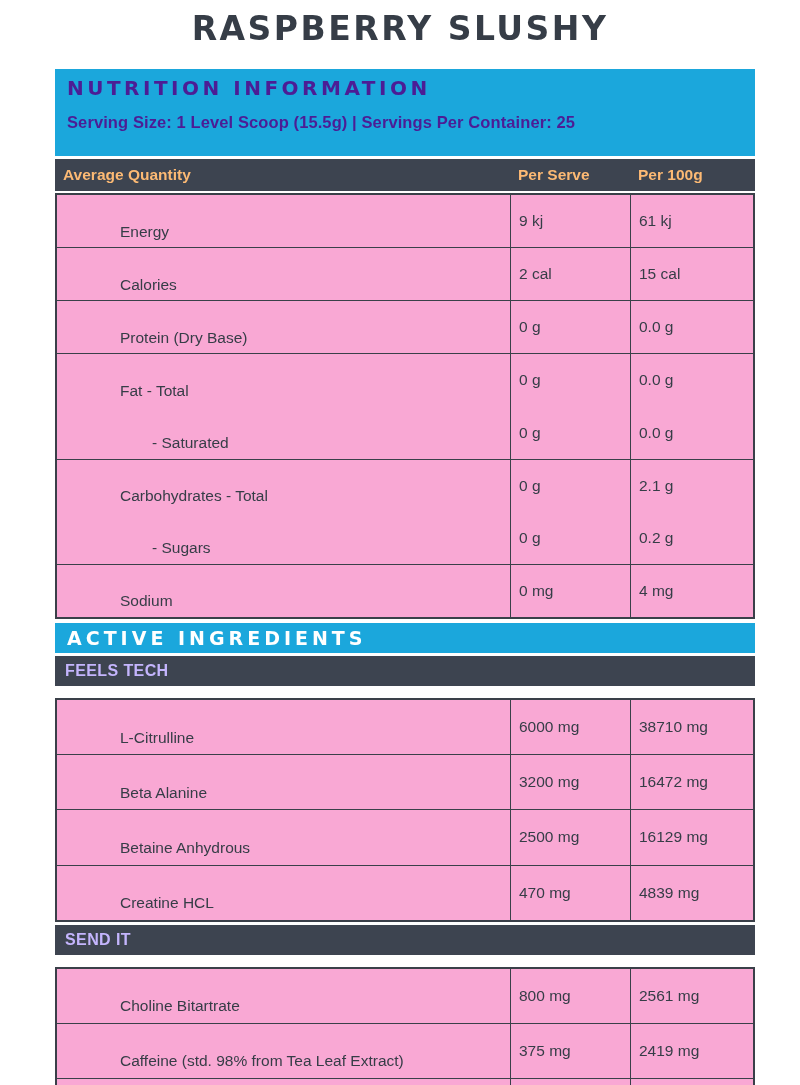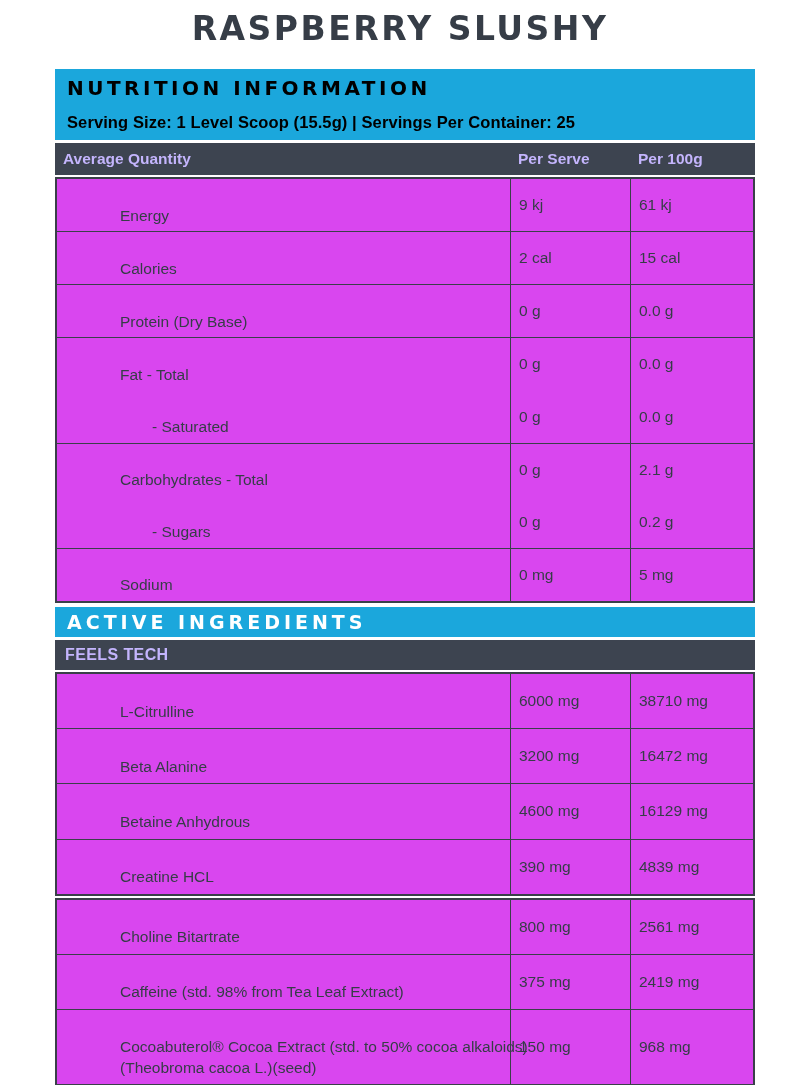--- a/index.html
+++ b/index.html
@@ -25,49 +25,49 @@
     margin-top: 9px;
     font-family: "DejaVu Sans", "Liberation Sans", sans-serif;
   }
   .label {
     width: 700px;
     margin: 21px 0 0 55px;
     color: var(--text);
   }
   .cyan-header {
     background: var(--accent);
-    color: #000000;
-    padding: 7px 12px 8px 12px;
+    color: #4c1d95;
+    padding: 7px 12px 24px 12px;
   }
   .cyan-header .h1 {
     font-size: 20px;
     font-weight: 800;
     letter-spacing: 3.5px;
     font-family: "DejaVu Sans", "Liberation Sans", sans-serif;
   }
   .cyan-header .h2 {
     font-size: 16.5px;
     font-weight: 700;
     letter-spacing: 0.1px;
     margin-top: 13px;
   }
   .thead {
     margin-top: 3px;
     background: var(--dark);
-    color: #c4b5fd;
+    color: #fdba74;
     display: grid;
     grid-template-columns: 455px 120px 125px;
     font-size: 15.5px;
     font-weight: 700;
   }
   .thead > div { padding: 7px 8px; }
   .rows {
     margin-top: 2px;
     border: 2px solid var(--border);
-    background: #d946ef;
+    background: #f9a8d4;
   }
   .row {
     display: grid;
     grid-template-columns: 453px 120px 123px;
     font-size: 15.5px;
     color: var(--text);
   }
   .row.bb { border-bottom: 1.5px solid var(--border); }
   .row > .cell {
     padding: 5.5px 8px;
@@ -89,21 +89,21 @@
   }
   .banner-dark {
     margin: 3px 0 2px 0;
     background: var(--dark);
     color: #c4b5fd;
     font-size: 16px;
     font-weight: 700;
     letter-spacing: 0.4px;
     padding: 6px 10px;
   }
-  .sections .rows { margin-top: 2px; }
+  .sections .rows { margin-top: 12px; }
   .sections .row > .cell { padding: 6.5px 8px; }
 </style>
 </head>
 <body>
 
 <h1 class="page-title">RASPBERRY SLUSHY</h1>
 
 <div class="label">
 
   <div class="cyan-header">
@@ -149,50 +149,51 @@
         <div class="cell val">2.1 g</div>
       </div>
       <div class="row indent bb">
         <div class="cell label">- Sugars</div>
         <div class="cell val">0 g</div>
         <div class="cell val">0.2 g</div>
       </div>
       <div class="row">
         <div class="cell label">Sodium</div>
         <div class="cell val">0 mg</div>
-        <div class="cell val">5 mg</div>
+        <div class="cell val">4 mg</div>
       </div>
     </div>
 
   <div class="banner-cyan">ACTIVE INGREDIENTS</div>
 
   <div class="sections">
       <div class="banner-dark">FEELS TECH</div>
       <div class="rows">
         <div class="row bb">
           <div class="cell label">L-Citrulline</div>
           <div class="cell val">6000 mg</div>
           <div class="cell val">38710 mg</div>
         </div>
         <div class="row bb">
           <div class="cell label">Beta Alanine</div>
           <div class="cell val">3200 mg</div>
           <div class="cell val">16472 mg</div>
         </div>
         <div class="row bb">
           <div class="cell label">Betaine Anhydrous</div>
-          <div class="cell val">4600 mg</div>
+          <div class="cell val">2500 mg</div>
           <div class="cell val">16129 mg</div>
         </div>
         <div class="row">
           <div class="cell label">Creatine HCL</div>
-          <div class="cell val">390 mg</div>
+          <div class="cell val">470 mg</div>
           <div class="cell val">4839 mg</div>
         </div>
       </div>
+      <div class="banner-dark">SEND IT</div>
       <div class="rows">
         <div class="row bb">
           <div class="cell label">Choline Bitartrate</div>
           <div class="cell val">800 mg</div>
           <div class="cell val">2561 mg</div>
         </div>
         <div class="row bb">
           <div class="cell label">Caffeine (std. 98% from Tea Leaf Extract)</div>
           <div class="cell val">375 mg</div>
           <div class="cell val">2419 mg</div>

